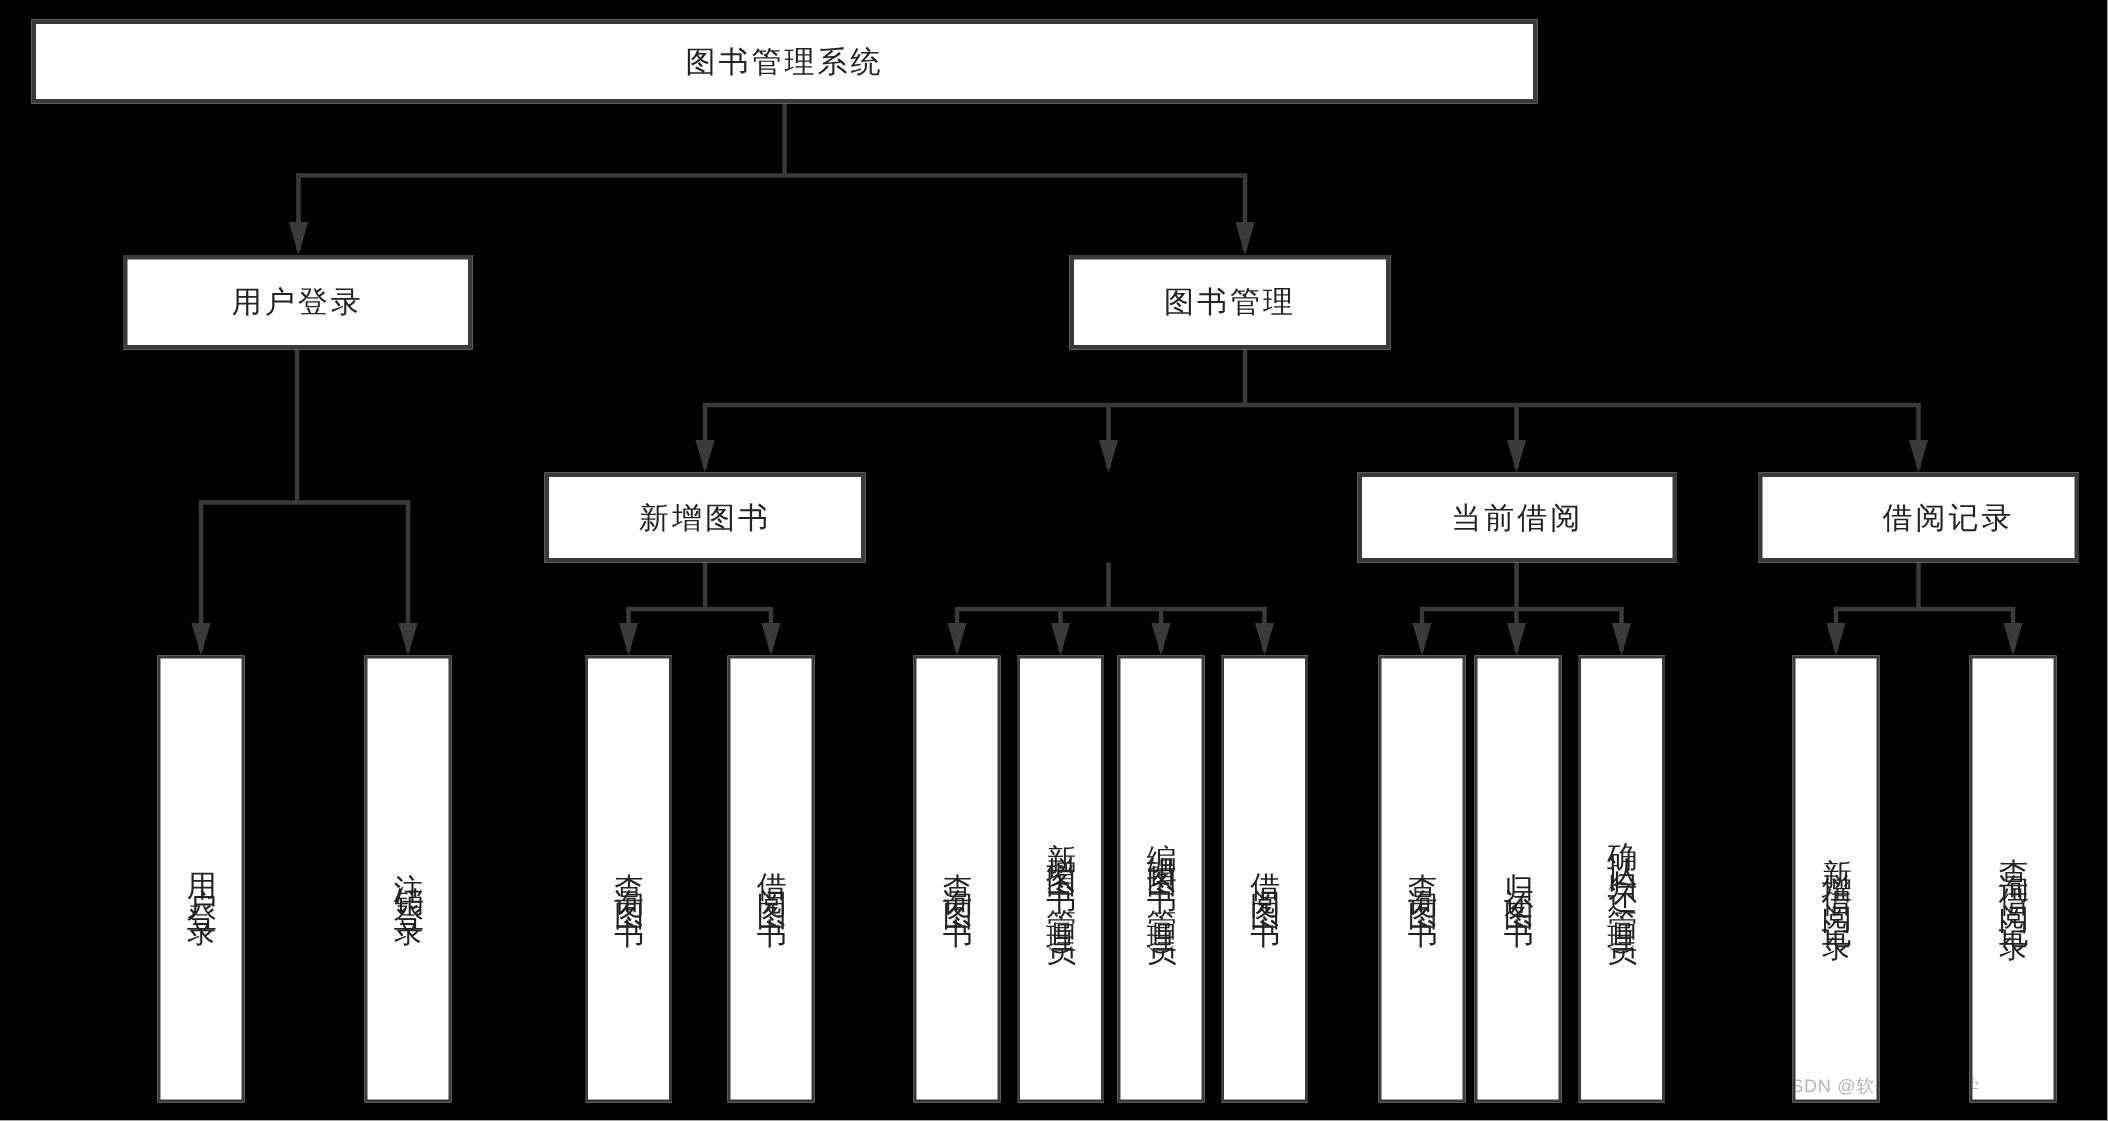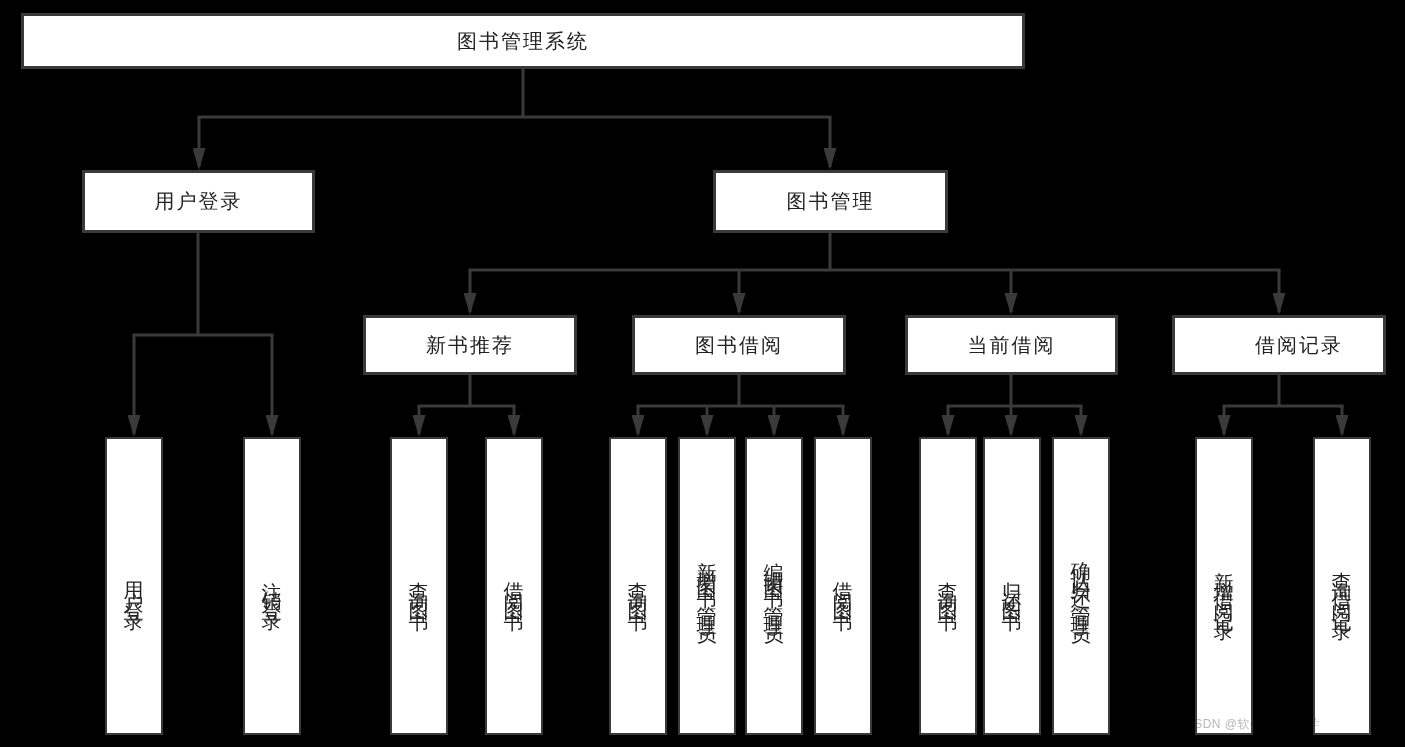--- a/index.html
+++ b/index.html
@@ -115,29 +115,26 @@
     <line x1="1342" y1="406" x2="1342" y2="434" stroke="#3a3a3a" stroke-width="3" marker-end="url(#arrow)"></line>
   </svg>
 
   <div class="node h" style="left:21px; top:13px; width:1004px; height:56px;">
     <span>图书管理系统</span>
   </div>
 
   <div class="node h" style="left:82px; top:170px; width:233px; height:63px;">
     <span>用户登录</span>
   </div>
-  <div class="node h" style="left:713px; top:170px; width:235px; height:63px;">
+  <div class="node h" style="left:713px; top:170px; width:214px; height:63px;">
     <span>图书管理</span>
   </div>
 
   <div class="node h" style="left:363px; top:315px; width:214px; height:60px;">
-    <span>新书推荐</span>
-  </div>
-  <div class="node h" style="left:632px; top:315px; width:214px; height:60px;">
-    <span>图书借阅</span>
+    <span>新增图书</span>
   </div>
   <div class="node h" style="left:905px; top:315px; width:213px; height:60px;justify-content:center;">
     <span>当前借阅</span>
   </div>
   <div class="node h" style="left:1172px; top:315px; width:214px; height:60px;padding-left:40px;">
     <span>借阅记录</span>
   </div>
 
   <div class="node leaf" style="left:105px;">
     <span class="vtext">用户登录</span>

